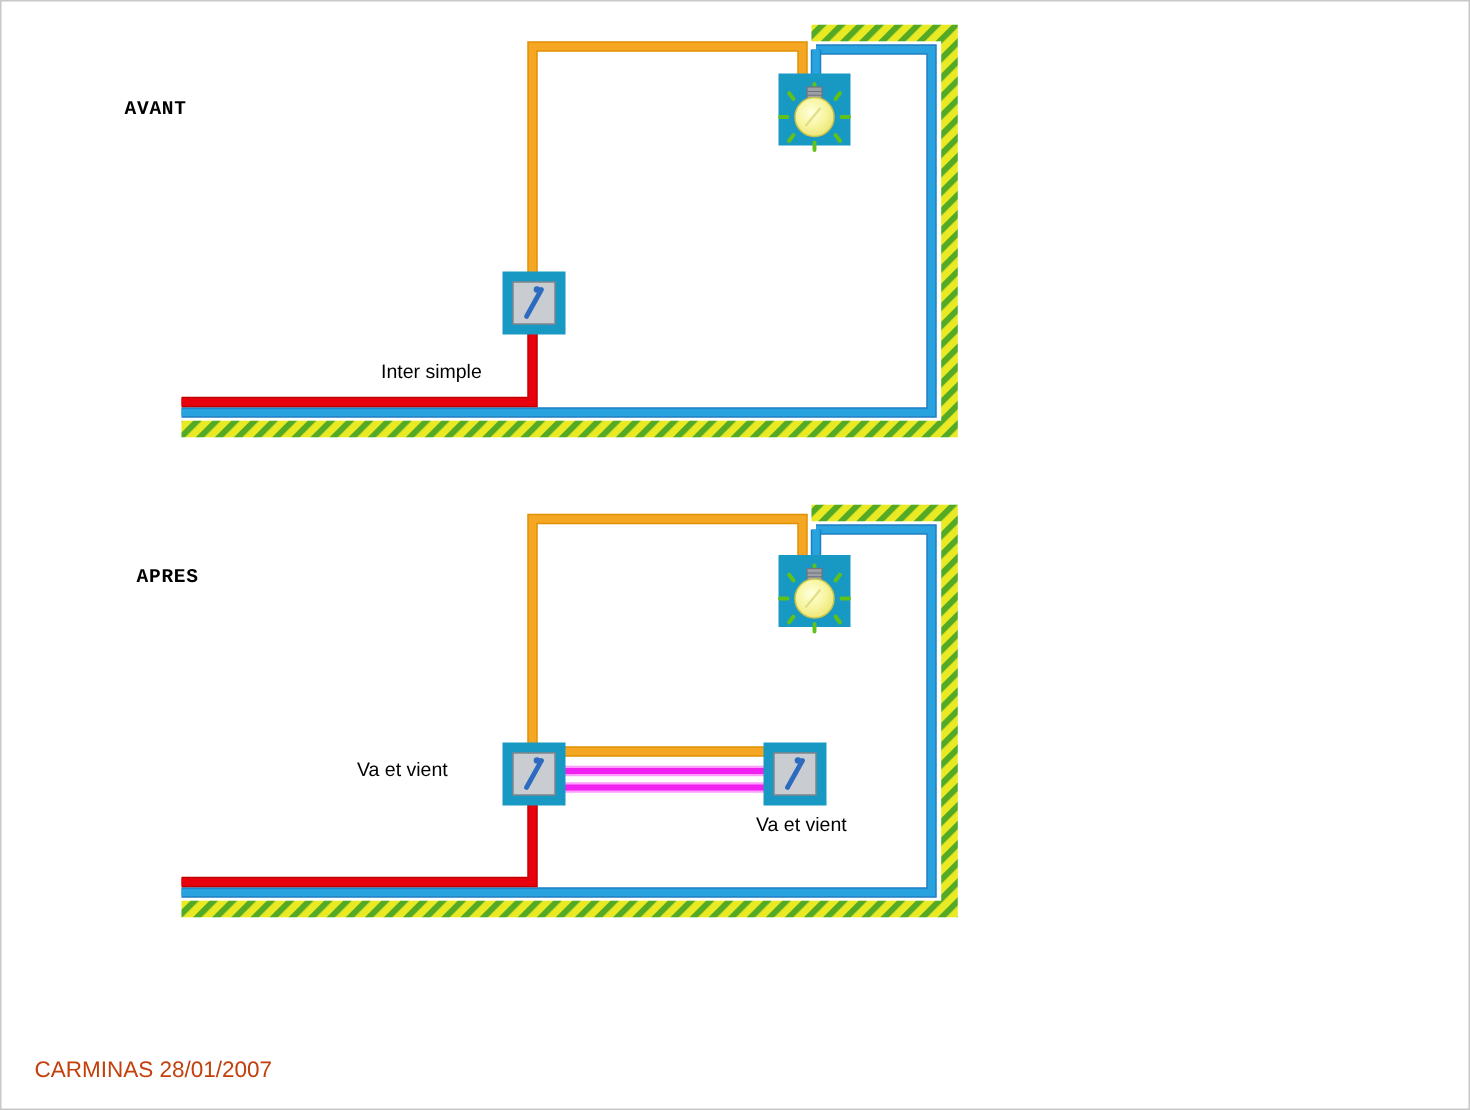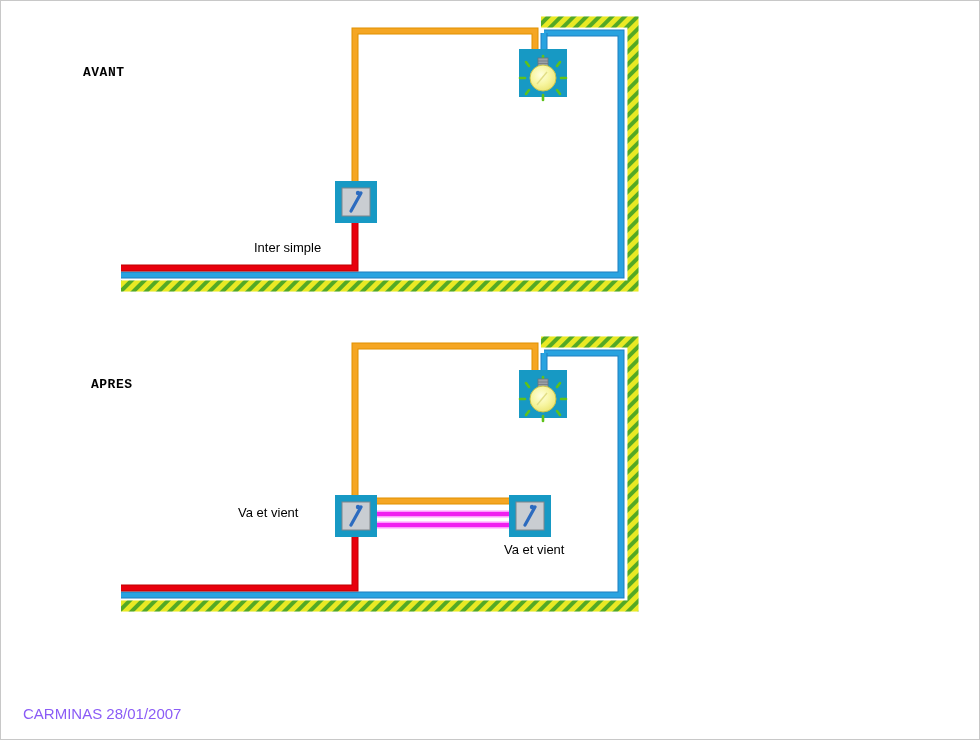--- a/index.html
+++ b/index.html
@@ -44,21 +44,21 @@
     font-family: "Liberation Sans", sans-serif;
     font-size: 13px;
     font-weight: normal;
     color: #000000;
     white-space: nowrap;
   }
   .signature {
     position: absolute;
     font-family: "Liberation Sans", sans-serif;
     font-size: 15px;
-    color: #8b5cf6;
+    color: #c2410c;
     white-space: nowrap;
   }
   .lbl-avant   { left: 82px;  top: 64px; }
   .lbl-apres   { left: 90px;  top: 376px; }
   .lbl-inter   { left: 253px; top: 191px; margin-top: 48px; }
   .lbl-vv-left { left: 237px; top: 504px; }
   .lbl-vv-right{ left: 503px; top: 541px; }
   .sig         { left: 22px;  top: 704px; }
 </style>
 </head>

